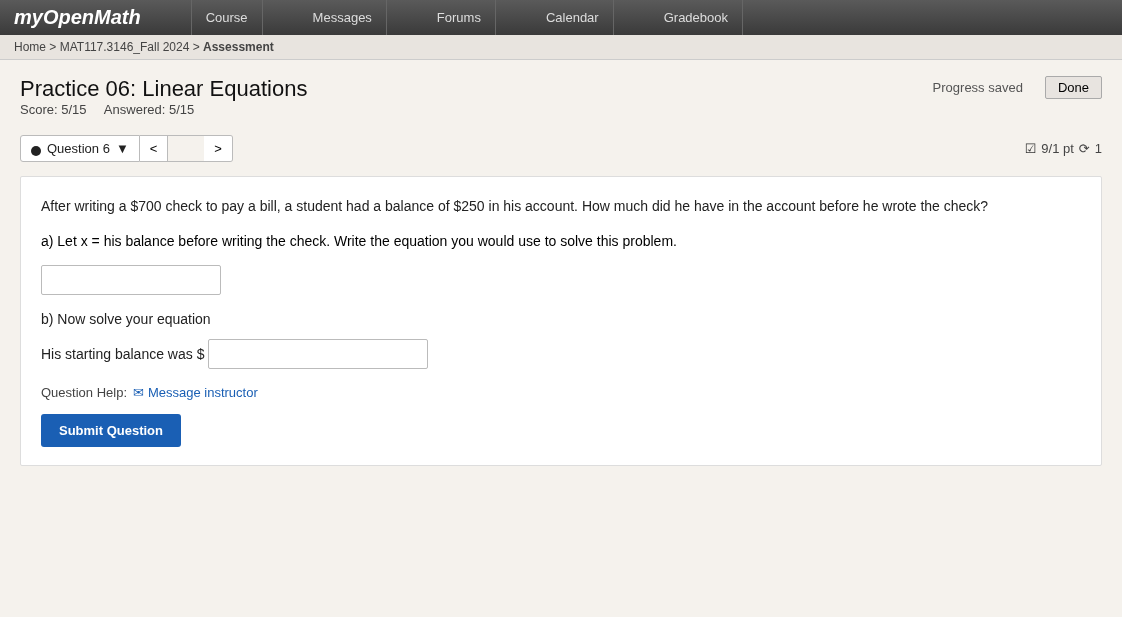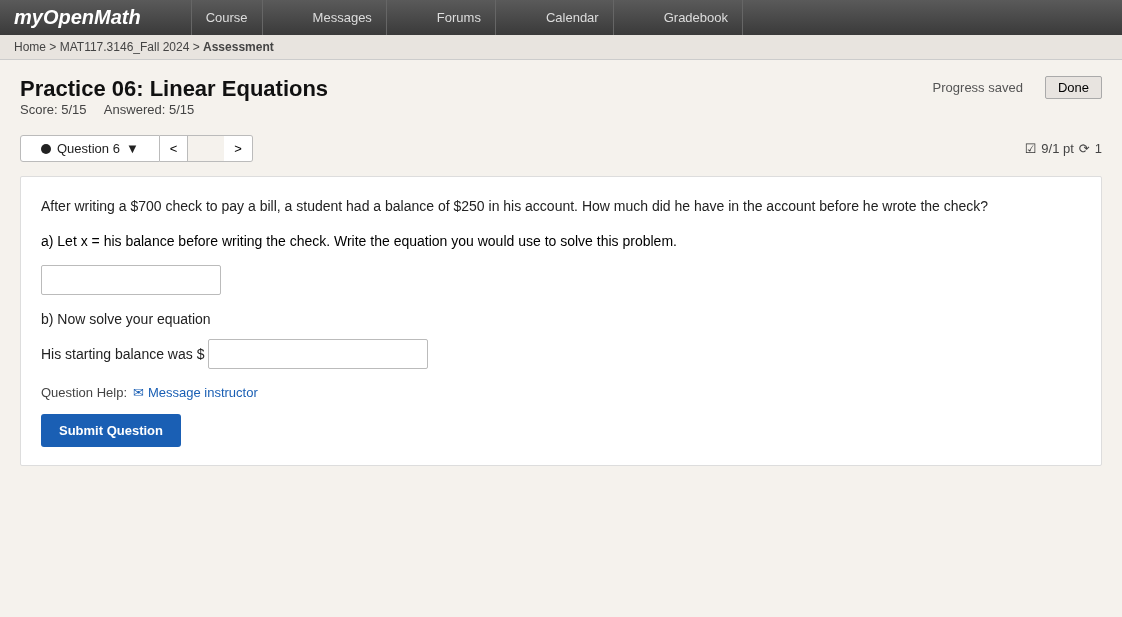--- a/index.html
+++ b/index.html
@@ -63,21 +63,21 @@
 
     
     .header-row {
       display: flex;
       justify-content: space-between;
       align-items: flex-start;
       margin-bottom: 4px;
     }
     .page-title {
       font-size: 22px;
-      font-weight: bold;
+      font-weight: normal;
       color: #111;
     }
     .progress-area {
       display: flex;
       align-items: center;
       gap: 8px;
       font-size: 13px;
       color: #555;
     }
     .done-button {
@@ -103,25 +103,25 @@
       justify-content: space-between;
       margin-bottom: 14px;
     }
     .question-nav-left {
       display: flex;
       align-items: center;
       gap: 0;
     }
     .question-selector {
       display: flex;
-      align-items: center;
+      align-items: flex-end;
       border: 1px solid #bbb;
       background: #fff;
       border-radius: 3px 0 0 3px;
-      padding: 5px 20px;
+      padding: 5px 10px;
       font-size: 13px;
       gap: 6px;
       cursor: pointer;
     }
     .question-selector .dot {
       width: 10px;
       height: 10px;
       border-radius: 50%;
       background: #222;
       display: inline-block;

